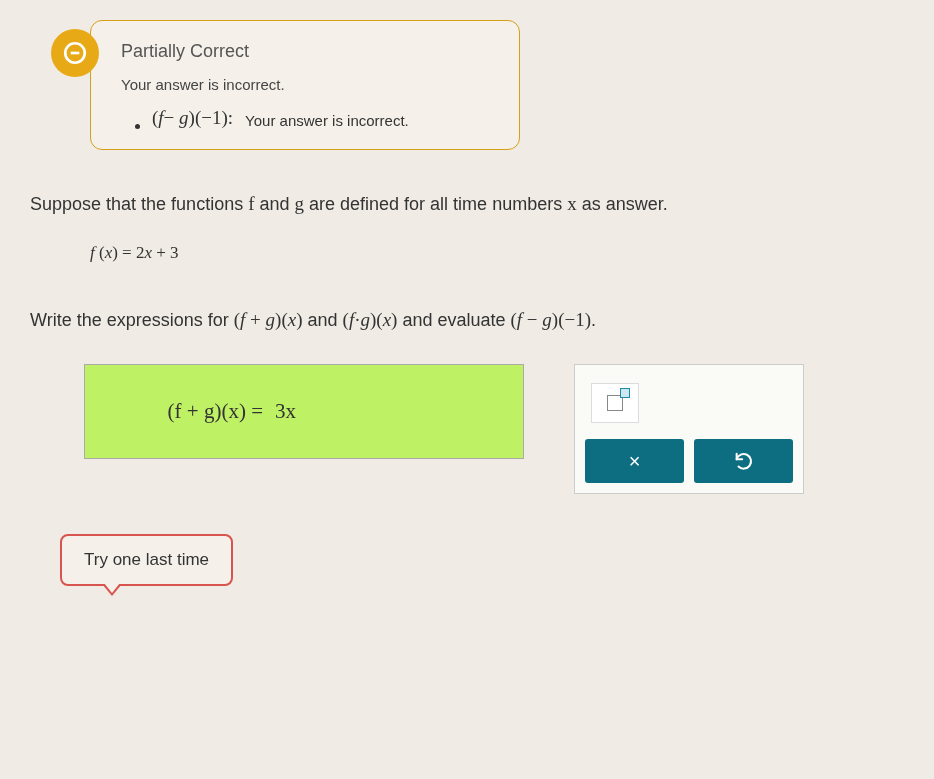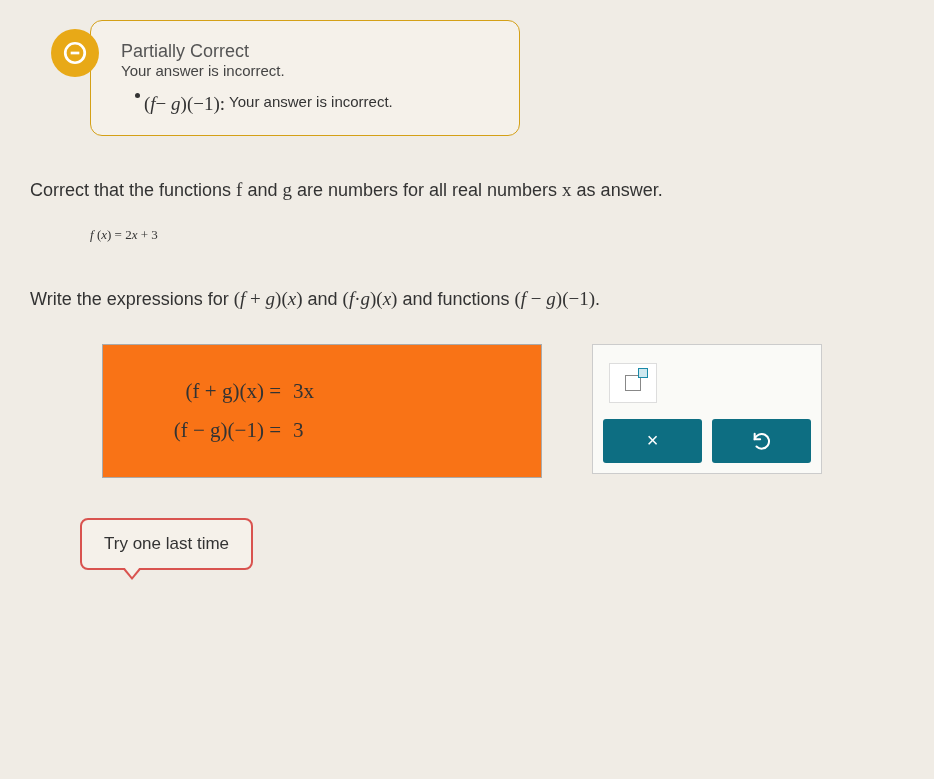--- a/index.html
+++ b/index.html
@@ -29,66 +29,67 @@
     border-radius: 50%;
     background: #e8a917;
     display: flex;
     align-items: center;
     justify-content: center;
   }
   .status-icon svg { width: 26px; height: 26px; }
   .feedback-title {
     font-size: 18px;
     color: #555;
+    margin-bottom: 14px;
   }
   .feedback-sub {
     font-size: 15px;
     color: #444;
     margin-bottom: 14px;
   }
   .feedback-item {
     display: flex;
-    align-items: flex-start;
-    gap: 4px;
+    align-items: flex-end;
+    gap: 12px;
     padding-left: 14px;
     font-size: 15px;
   }
   .bullet {
     width: 5px; height: 5px; background:#333; border-radius:50%;
     flex-shrink:0;
   }
   .mth { font-family: 'Times New Roman', serif; font-size: 19px; }
   .mth .it { font-style: italic; }
   .problem {
     margin-top: 40px;
     font-size: 18px;
     color: #333;
     line-height: 1.5;
   }
   .defs {
     margin: 20px 0 20px 60px;
     font-family: 'Times New Roman', serif;
-    font-size: 13px;
+    font-size: 17px;
     line-height: 1.6;
   }
   .defs .it { font-style: italic; }
   .answers-wrap {
     display:flex;
     align-items:flex-start;
     gap: 50px;
     margin-top: 30px;
   }
   .answer-box {
     border: 1px solid #aaa;
     padding: 20px 28px;
     width: 440px;
-    margin-left: 72px;
+    margin-left: 54px;
     font-family: 'Times New Roman', serif;
     font-size: 21px;
-    background:#f97316;
+    background:#bef264;
   }
   .answer-row {
     margin: 14px 0;
     display:flex;
     align-items:center;
     gap: 12px;
   }
   .answer-row .lhs { min-width: 150px; text-align:right; }
   .palette {
     border: 1px solid #ccc;
@@ -126,21 +127,21 @@
     color:#fff;
     display:flex;
     align-items:center;
     justify-content:center;
     font-size: 20px;
     border-radius:3px;
     cursor:pointer;
   }
   .try-box {
     margin-top: 40px;
-    margin-left: 50px;
+    margin-left: 30px;
     display:inline-block;
     border: 2px solid #d9534f;
     border-radius: 8px;
     padding: 14px 22px;
     font-size: 17px;
     color:#333;
     background:#f5f1ea;
     position:relative;
   }
   .try-box::after {
@@ -181,40 +182,36 @@
   <div class="feedback-title">Partially Correct</div>
   <div class="feedback-sub">Your answer is incorrect.</div>
   <div class="feedback-item">
     <span class="bullet"></span>
     <span class="mth">(<span class="it">f</span>− <span class="it">g</span>)(−1):</span>
     <span>Your answer is incorrect.</span>
   </div>
 </div>
 
 <div class="problem">
-  <span>Correct that the functions </span><span class="mth it">f</span><span> and </span><span class="mth it">g</span><span> are numbers for all real numbers </span><span class="mth it">x</span><span> as answer.</span>
+  <span>Suppose that the functions </span><span class="mth it">f</span><span> and </span><span class="mth it">g</span><span> are defined for all time numbers </span><span class="mth it">x</span><span> as answer.</span>
 </div>
 
 <div class="defs">
   <div><span class="it">f</span> (<span class="it">x</span>) = 2<span class="it">x</span> + 3</div>
 </div>
 
 <div class="problem">
-  <span>Write the expressions for </span><span class="mth">(<span class="it">f</span> + <span class="it">g</span>)(<span class="it">x</span>)</span><span> and </span><span class="mth">(<span class="it">f</span>·<span class="it">g</span>)(<span class="it">x</span>)</span><span> and functions </span><span class="mth">(<span class="it">f</span> − <span class="it">g</span>)(−1)</span><span>.</span>
+  <span>Write the expressions for </span><span class="mth">(<span class="it">f</span> + <span class="it">g</span>)(<span class="it">x</span>)</span><span> and </span><span class="mth">(<span class="it">f</span>·<span class="it">g</span>)(<span class="it">x</span>)</span><span> and evaluate </span><span class="mth">(<span class="it">f</span> − <span class="it">g</span>)(−1)</span><span>.</span>
 </div>
 
 <div class="answers-wrap">
   <div class="answer-box">
     <div class="answer-row">
       <span class="lhs">(<span class="it">f</span> + <span class="it">g</span>)(<span class="it">x</span>) =</span>
       <span>3<span class="it">x</span></span>
-    </div>
-    <div class="answer-row">
-      <span class="lhs">(<span class="it">f</span> − <span class="it">g</span>)(−1) =</span>
-      <span>3</span>
     </div>
   </div>
 
   <div class="palette">
     <div class="palette-top">
       <div class="exp-btn">
         <span class="exp-base"></span>
         <span class="exp-sup"></span>
       </div>
     </div>

